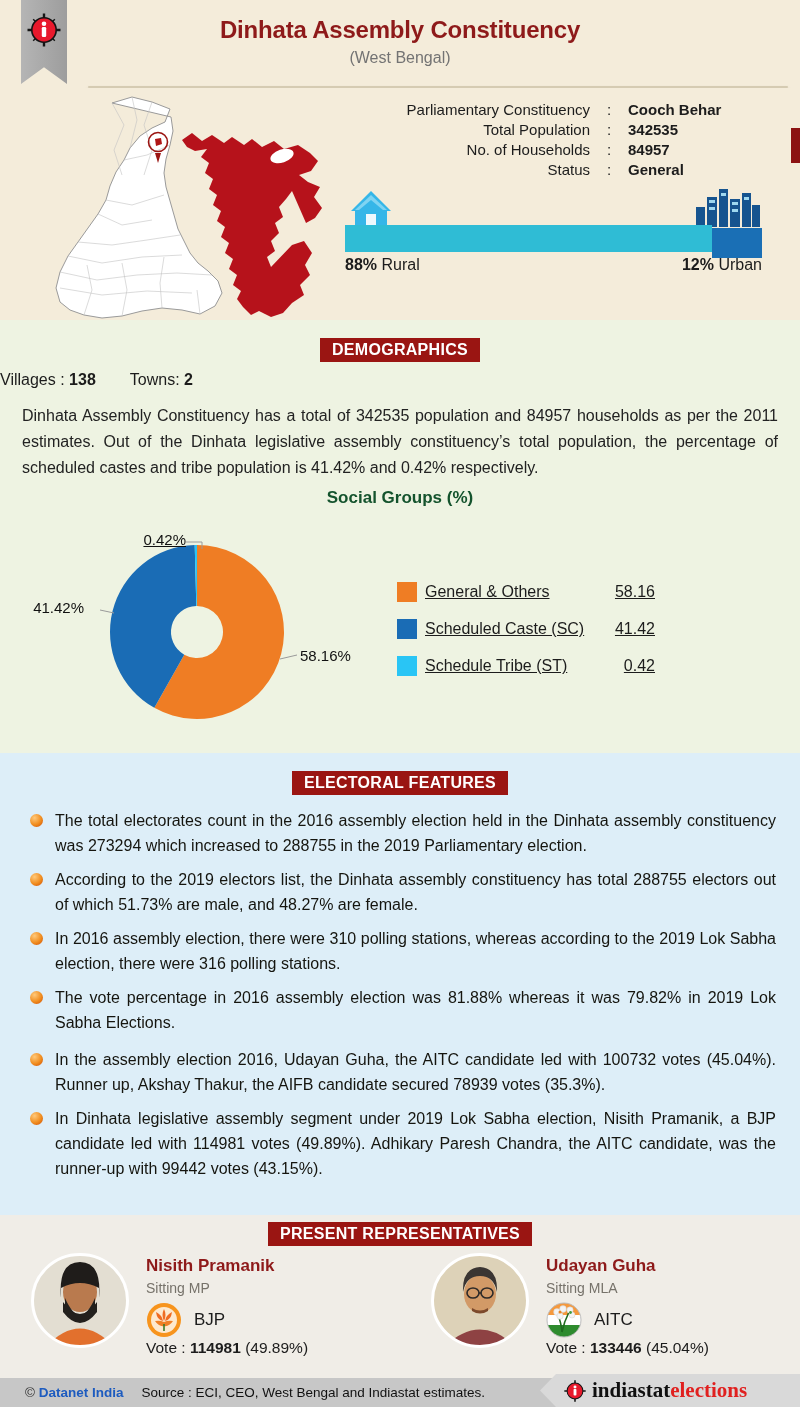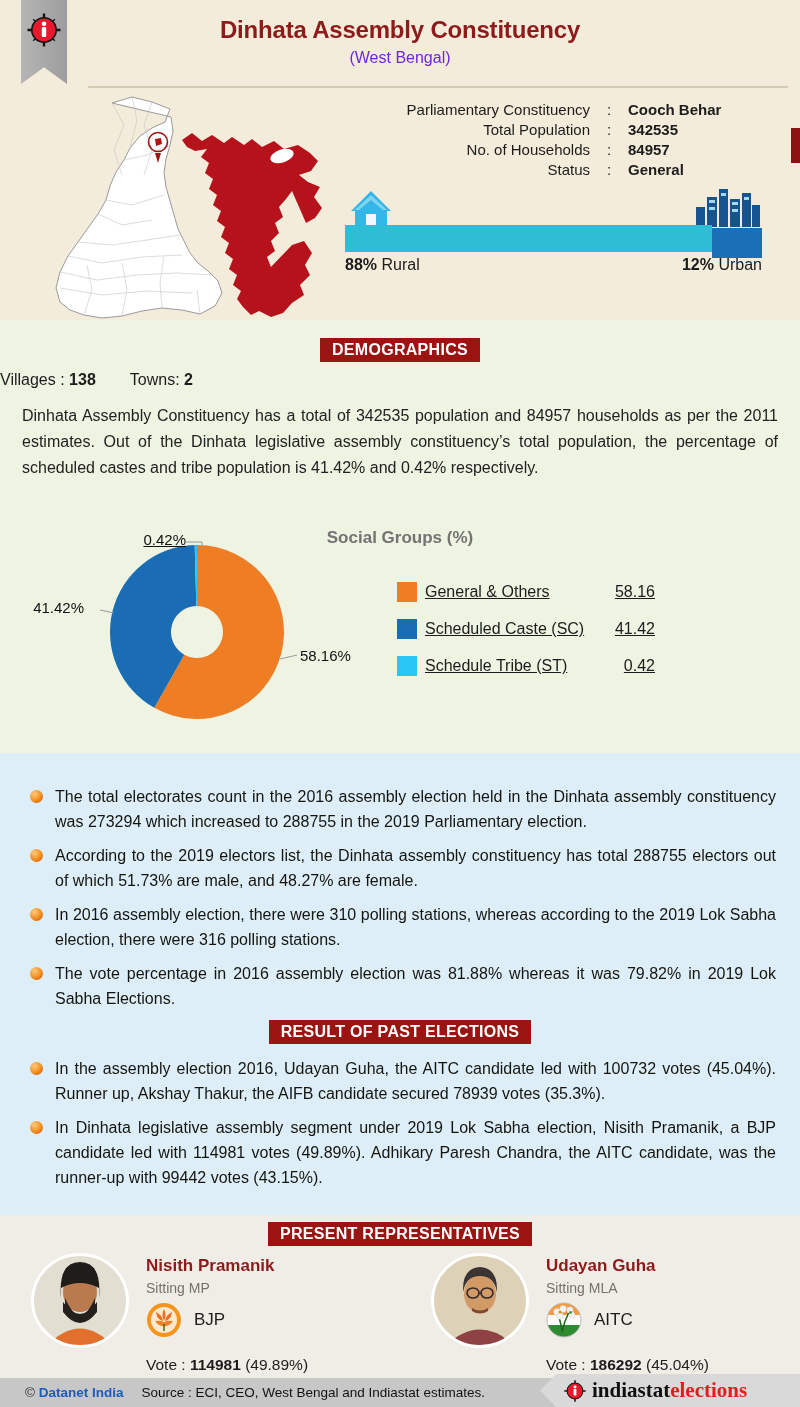--- a/index.html
+++ b/index.html
@@ -4,21 +4,21 @@
 <style>
   * { margin:0; padding:0; box-sizing:border-box; }
   body { font-family:"Liberation Sans", sans-serif; background:#888; }
   .page { width:800px; height:1407px; margin:0 auto; position:relative; background:#f4ecda; overflow:hidden; color:#1c1c1c; }
 
   
   .sec-header { position:relative; height:88px; background:#f4ecda; text-align:center; }
   .ribbon { position:absolute; left:21px; top:0; width:46px; height:84px; background:linear-gradient(90deg,#b5b5b5,#9d9d9d); clip-path:polygon(0 0,100% 0,100% 100%,50% 80%,0 100%); }
   .ribbon svg { position:absolute; left:6px; top:13px; }
   .page-title { padding-top:16px; font-size:24px; font-weight:bold; color:#8e1a1a; letter-spacing:-0.2px; }
-  .page-subtitle { margin-top:5px; font-size:16px; color:#6d28d9; }
+  .page-subtitle { margin-top:5px; font-size:16px; color:#737373; }
   .header-divider { position:absolute; left:88px; right:12px; bottom:0; height:2px; background:#d5cbb2; box-shadow:0 2px 3px rgba(120,110,80,.35); border-radius:2px; }
 
   
   .sec-overview { position:relative; height:232px; background:#f4ecda; }
   .edge-tab { position:absolute; right:0; top:40px; width:9px; height:35px; background:#8c1212; }
   .map-svg { position:absolute; left:52px; top:7px; }
   .info-table { position:absolute; left:355px; top:12px; width:430px; font-size:15px; }
   .info-row { display:flex; line-height:20px; }
   .info-row .lbl { width:235px; text-align:right; }
   .info-row .colon { width:38px; text-align:center; }
@@ -33,21 +33,21 @@
   
   .section-bar { display:table; margin:0 auto; background:#9a1512; color:#fff; font-weight:bold; font-size:16px; line-height:24px; padding:0 12px; letter-spacing:.3px; }
 
   
   .sec-demo { position:relative; height:433px; background:#eef3e2; }
   .sec-demo .section-bar { position:relative; top:18px; }
   .villages-line { position:absolute; top:51px; width:100%; text-align:left; font-size:16px; }
   .villages-line b { font-weight:bold; }
   .villages-line .gap { display:inline-block; width:34px; }
   .demo-paragraph { position:absolute; top:83px; left:22px; right:22px; font-size:16px; line-height:26px; text-align:justify; color:#222; }
-  .social-title { position:absolute; top:168px; width:100%; text-align:center; font-size:17px; font-weight:bold; color:#737373;margin-top:40px; }
+  .social-title { position:absolute; top:168px; width:100%; text-align:center; font-size:17px; font-weight:bold; color:#14532d; }
   .donut-svg { position:absolute; left:85px; top:205px; }
   .slice-label { position:absolute; font-size:15px; color:#111; }
   .sl-0 { left:300px; top:327px; }           
   .sl-1 { left:8px;  top:279px; width:76px; text-align:right; }  
   .sl-2 { left:118px; top:211px; width:68px; text-align:right;text-decoration:underline; }  
   .legend { position:absolute; left:397px; top:262px; width:258px;text-decoration:underline; }
   .legend-row { display:flex; align-items:center; height:20px; margin-bottom:17px; }
   .legend-swatch { width:20px; height:20px; margin-right:8px; flex:none; }
   .legend-label { font-size:16px; flex:1; }
   .legend-value { font-size:16px; text-align:right; }
@@ -64,21 +64,21 @@
   
   .sec-reps { position:relative; height:163px; background:#f0ede7; padding-top:7px; }
   .cards { display:flex; margin-top:6px; }
   .card { width:50%; display:flex; padding-left:30px; }
   .photo { flex:none; }
   .card-info { margin-left:16px; padding-top:4px; }
   .cand-name { font-size:17px; font-weight:bold; color:#8e1a1a; }
   .cand-role { font-size:14px; color:#76726a; margin-top:4px; }
   .party-row { display:flex; align-items:center; margin-top:6px; height:36px; }
   .party-name { font-size:17px; margin-left:12px; }
-  .vote-line { font-size:15.5px; margin-top:18px; }
+  .vote-line { font-size:15.5px; margin-top:1px; }
   .vote-line b { font-weight:bold; }
 
   
   .sec-footer { position:relative; height:29px; background:#c7c7c7; }
   .footer-left { position:absolute; left:25px; top:0; height:29px; display:flex; align-items:center; font-size:13.5px; }
   .copyright { font-weight:bold; color:#1d5bbf; }
   .copyright .c-sym { color:#333; font-weight:normal; }
   .source-text { margin-left:18px; color:#111; }
   .brand { position:absolute; right:0; bottom:0; width:260px; height:33px; background:#d9d9d9; clip-path:polygon(0 50%,16px 0,100% 0,100% 100%,16px 100%); display:flex; align-items:center; padding-left:24px; }
   .brand-black { font-family:"Liberation Serif", serif; font-weight:bold; font-size:21px; color:#101010; margin-left:6px; }
@@ -248,29 +248,29 @@
       </div>
       <div class="legend-row">
         <span class="legend-swatch" style="background: rgb(41, 197, 245);"></span>
         <span class="legend-label">Schedule Tribe (ST)</span>
         <span class="legend-value">0.42</span>
       </div>
     </div>
   </section>
 
   <section class="sec-electoral">
+    <div class="section-bar">ELECTORAL FEATURES</div>
 
     <div class="bullets">
       <div class="bullet-item"><span class="bullet-dot"></span><span>The total electorates count in the 2016 assembly election held in the Dinhata assembly constituency was 273294 which increased to 288755 in the 2019 Parliamentary election.</span></div>
       <div class="bullet-item"><span class="bullet-dot"></span><span>According to the 2019 electors list, the Dinhata assembly constituency has total 288755 electors out of which 51.73% are male, and 48.27% are female.</span></div>
       <div class="bullet-item"><span class="bullet-dot"></span><span>In 2016 assembly election, there were 310 polling stations, whereas according to the 2019 Lok Sabha election, there were 316 polling stations.</span></div>
       <div class="bullet-item"><span class="bullet-dot"></span><span>The vote percentage in 2016 assembly election was 81.88% whereas it was 79.82% in 2019 Lok Sabha Elections.</span></div>
     </div>
 
-    <div class="section-bar mid">RESULT OF PAST ELECTIONS</div>
 
     <div class="bullets second">
       <div class="bullet-item"><span class="bullet-dot"></span><span>In the assembly election 2016, Udayan Guha, the AITC candidate led with 100732 votes (45.04%). Runner up, Akshay Thakur, the AIFB candidate secured 78939 votes (35.3%).</span></div>
       <div class="bullet-item"><span class="bullet-dot"></span><span>In Dinhata legislative assembly segment under 2019 Lok Sabha election, Nisith Pramanik, a BJP candidate led with 114981 votes (49.89%). Adhikary Paresh Chandra, the AITC candidate, was the runner-up with 99442 votes (43.15%).</span></div>
     </div>
   </section>
 
   <section class="sec-reps">
     <div class="section-bar">PRESENT REPRESENTATIVES</div>
 
@@ -358,21 +358,21 @@
                     <circle cx="26" cy="13" r="3"></circle>
                 </g>
                 <circle cx="14" cy="10" r="1.5" fill="#e88626"></circle>
                   <circle cx="24.5" cy="10.5" r="1.4" fill="#3f9c3f"></circle>
               </g>
               <circle cx="18" cy="18" r="17" fill="none" stroke="#bdbdbd" stroke-width="1"></circle>
             </svg>
             <span class="party-name">AITC</span>
           </div>
           <div class="vote-line">
-            <span>Vote :</span> <b>186292</b> <span>(45.04%)</span>
+            <span>Vote :</span> <b>133446</b> <span>(45.04%)</span>
           </div>
         </div>
       </div>
 
     </div>
   </section>
 
   <footer class="sec-footer">
     <div class="footer-left">
       <span class="copyright"><span class="c-sym">©</span> <span>Datanet India</span></span>

